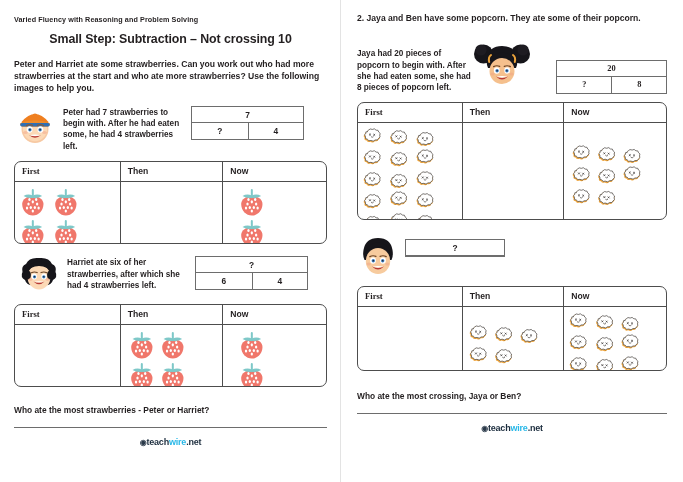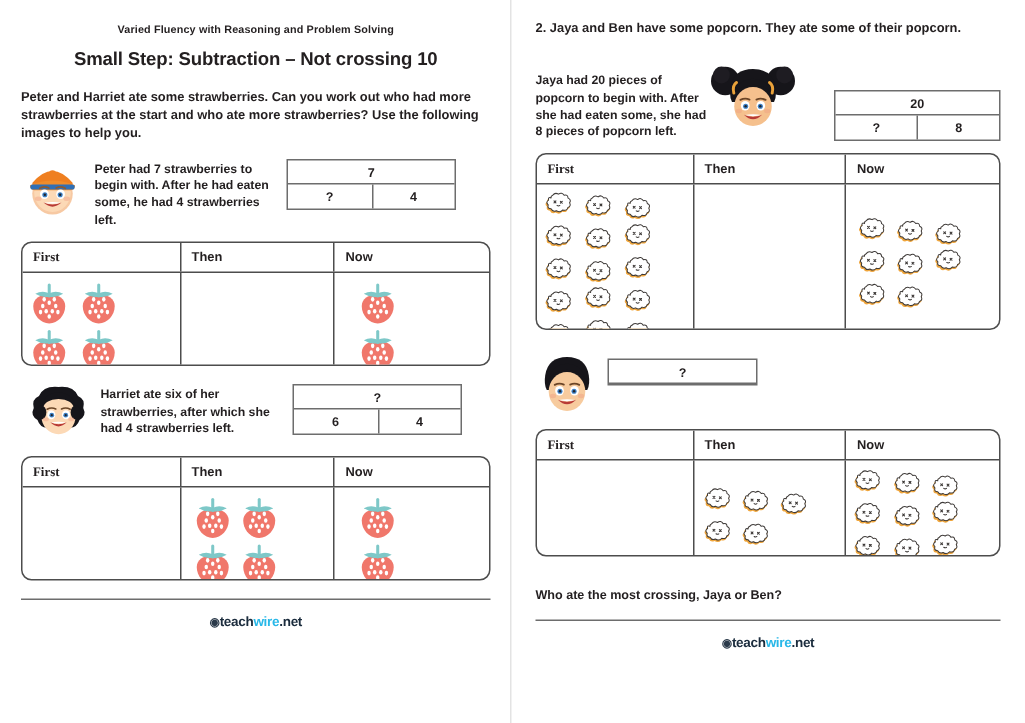--- a/index.html
+++ b/index.html
@@ -24,21 +24,20 @@
   .sheet-right { width: 342px; padding: 10px 16px 0 16px; }
   .divider {
     position: absolute;
     left: 340px; top: 0;
     width: 2px; height: 482px;
     background: #e3e3e3;
   }
 
   
   .subheading {
-    text-align: center;
     font-size: 7.2px;
     font-weight: bold;
     color: #231f20;
     letter-spacing: .1px;
     margin-top: 5px;
   }
   .title {
     text-align: center;
     font-size: 12.4px;
     font-weight: bold;
@@ -469,20 +468,21 @@
                   <ellipse cx="12" cy="9.3" rx="0.85" ry="1.15" fill="#fff"></ellipse>
     <path d="M9.5 2.2 L9.5 7.6" stroke="#7ec8c8" stroke-width="1.5" stroke-linecap="round"></path>
     <path d="M2.6 6.6 Q6 4.6 9.5 6.3 Q13 4.6 16.4 6.6 Q13.4 8.6 9.5 8 Q5.6 8.6 2.6 6.6 Z" fill="#7ec8c8"></path>
   </svg>
               </span>
             </div>
         </div>
       </div>
     </div>
 
+    <div class="question" style="margin-top:18px;">Who ate the most strawberries - Peter or Harriet?</div>
     <div class="rule"></div>
     <div class="brand">
       <span class="bdot">◉</span><span class="b1">teach</span><span class="b2">wire</span><span class="b3">.net</span>
     </div>
   </div>
 
   <div class="divider"></div>
 
   <div class="sheet sheet-right">
 
@@ -508,21 +508,21 @@
           <circle cx="24.1" cy="30.8" r=".8" fill="#20242b"></circle>
           <circle cx="33.9" cy="30.8" r=".8" fill="#20242b"></circle>
           <path d="M20.6 26.6 Q23.7 25 26.7 26.4" stroke="#6b4527" stroke-width="1.2" fill="none" stroke-linecap="round"></path>
           <path d="M31.3 26.4 Q34.3 25 37.4 26.6" stroke="#6b4527" stroke-width="1.2" fill="none" stroke-linecap="round"></path>
           <path d="M23 36.5 Q29 42.5 35 36.5 Q29 39.3 23 36.5 Z" fill="#b83a36"></path>
           <path d="M23.6 36.7 Q29 35.5 34.4 36.7 Q29 38.2 23.6 36.7 Z" fill="#fff"></path>
           <ellipse cx="19.5" cy="34" rx="2.1" ry="1.5" fill="#f0a183" opacity=".5"></ellipse>
           <ellipse cx="38.5" cy="34" rx="2.1" ry="1.5" fill="#f0a183" opacity=".5"></ellipse>
         </svg>
       </div>
-      <div class="barmodel" style="width:113px;margin-left:25px;margin-top:20px;">
+      <div class="barmodel" style="width:113px;margin-left:25px;margin-top:20px;font-family:Liberation Serif, serif;">
         <div class="bm-whole">20</div>
         <div class="bm-parts">
           <div class="bm-part">?</div>
           <div class="bm-part">8</div>
         </div>
       </div>
     </div>
 
     <div class="ftn" style="margin-top:8px;height:118px;">
       <div class="ftn-head">

